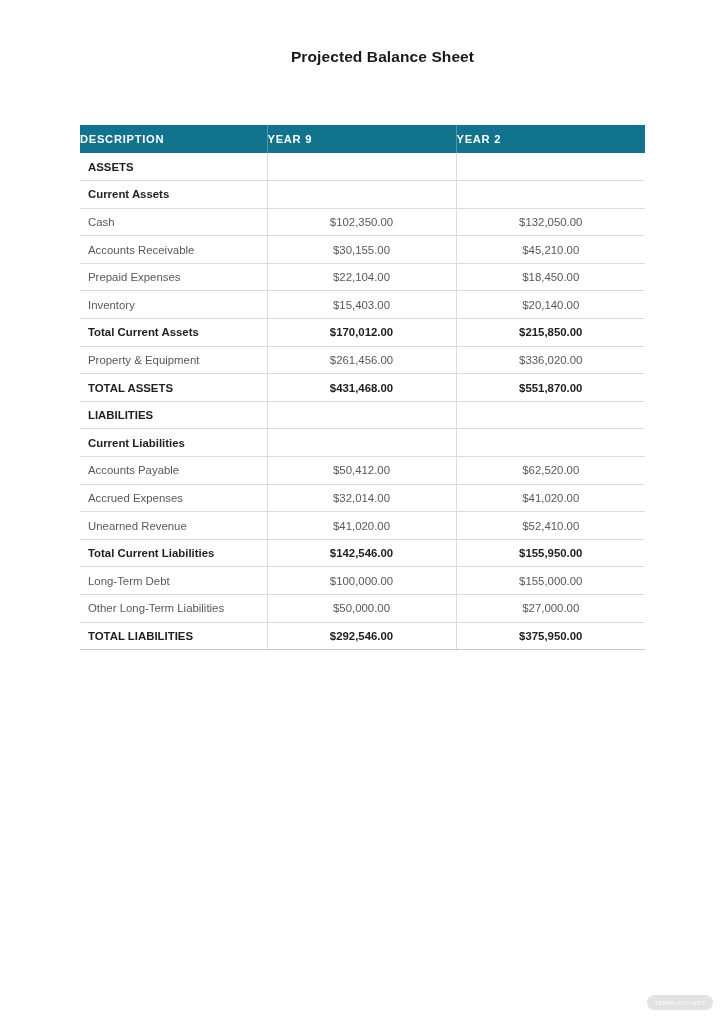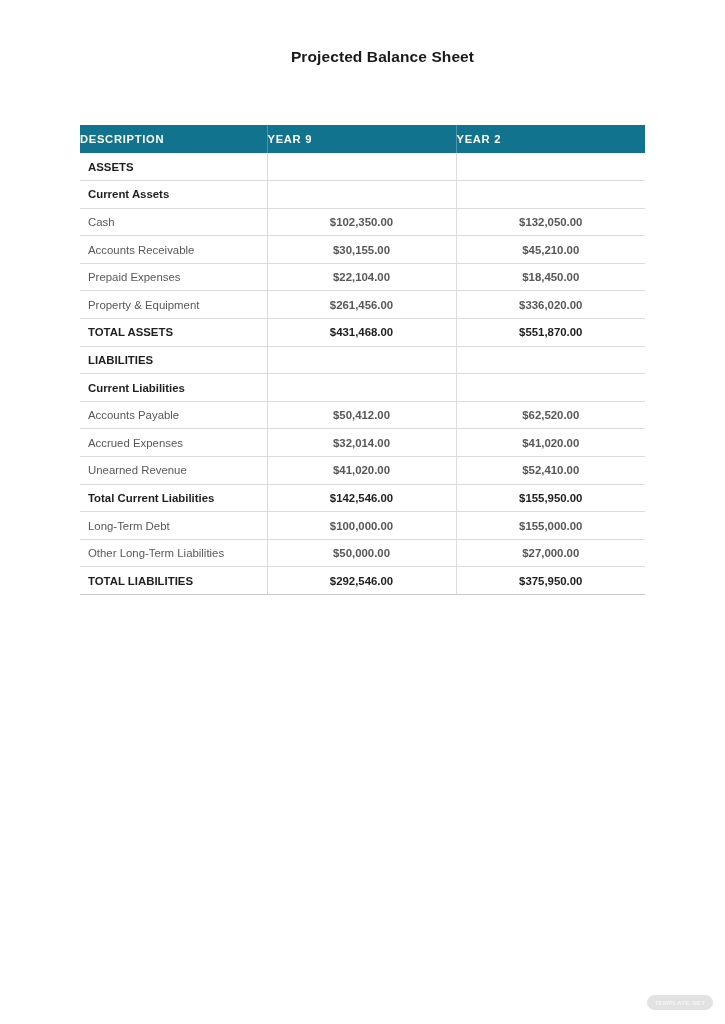--- a/index.html
+++ b/index.html
@@ -75,21 +75,21 @@
     color: #585858;
     vertical-align: middle;
     border-bottom: 1px solid #dcdcdc;
     border-right: 1px solid #dcdcdc;
     white-space: nowrap;
     overflow: hidden;
   }
   tbody td:last-child { border-right: none; margin-top: 30px; }
 
   tbody tr td.desc { text-align: left; }
-  tbody tr td.num  { text-align: center; font-weight: bold; }
+  tbody tr td.num  { text-align: center; }
 
   tbody tr.bold td {
     font-weight: bold;
     color: #1f1f1f;
   }
 
   tbody tr:last-child td {
     border-bottom: 1px solid #c9c9c9;
   }
 
@@ -154,20 +154,30 @@
             <td class="desc">Accounts Receivable</td>
             <td class="num">$30,155.00</td>
             <td class="num">$45,210.00</td>
           </tr>
           <tr>
             <td class="desc">Prepaid Expenses</td>
             <td class="num">$22,104.00</td>
             <td class="num">$18,450.00</td>
           </tr>
           <tr>
+            <td class="desc">Inventory</td>
+            <td class="num">$15,403.00</td>
+            <td class="num">$20,140.00</td>
+          </tr>
+          <tr class="bold">
+            <td class="desc">Total Current Assets</td>
+            <td class="num">$170,012.00</td>
+            <td class="num">$215,850.00</td>
+          </tr>
+          <tr>
             <td class="desc">Property &amp; Equipment</td>
             <td class="num">$261,456.00</td>
             <td class="num">$336,020.00</td>
           </tr>
           <tr class="bold">
             <td class="desc">TOTAL ASSETS</td>
             <td class="num">$431,468.00</td>
             <td class="num">$551,870.00</td>
           </tr>
           <tr class="bold">

